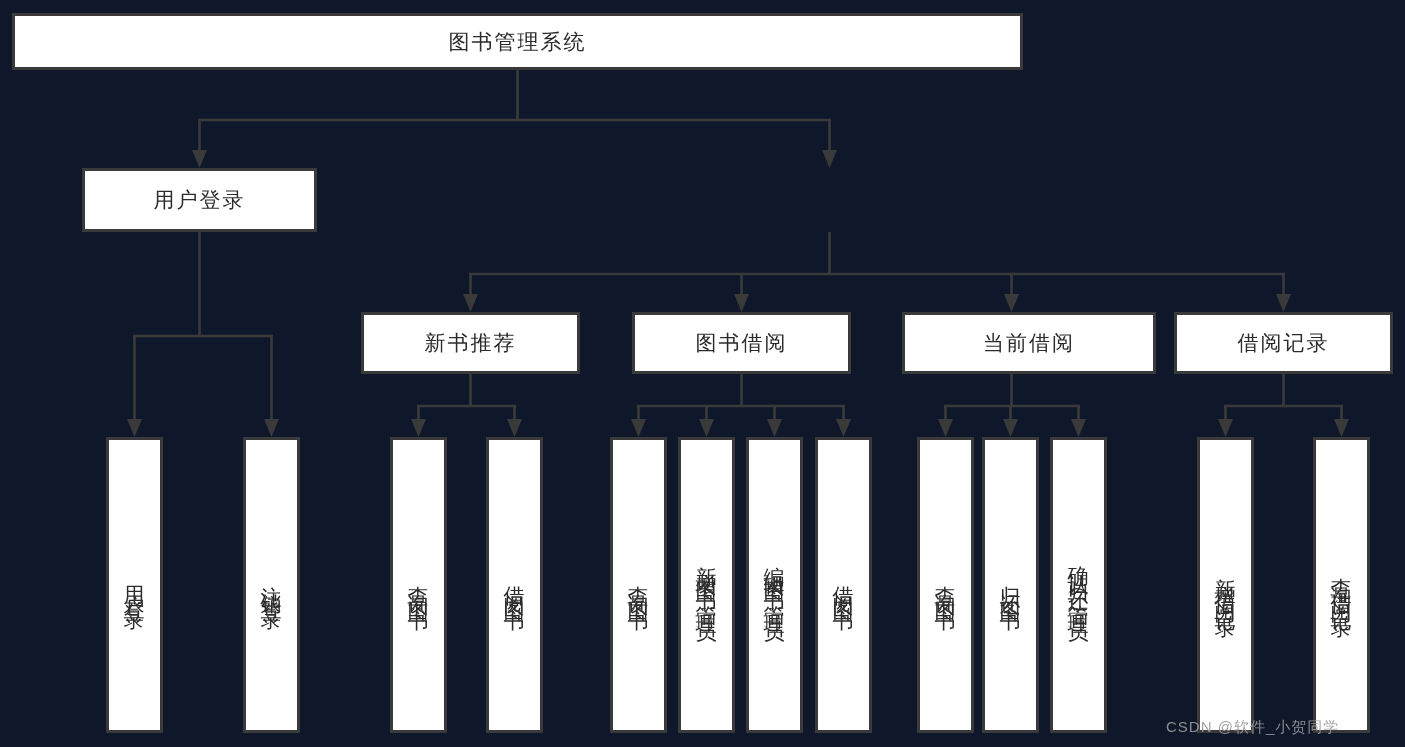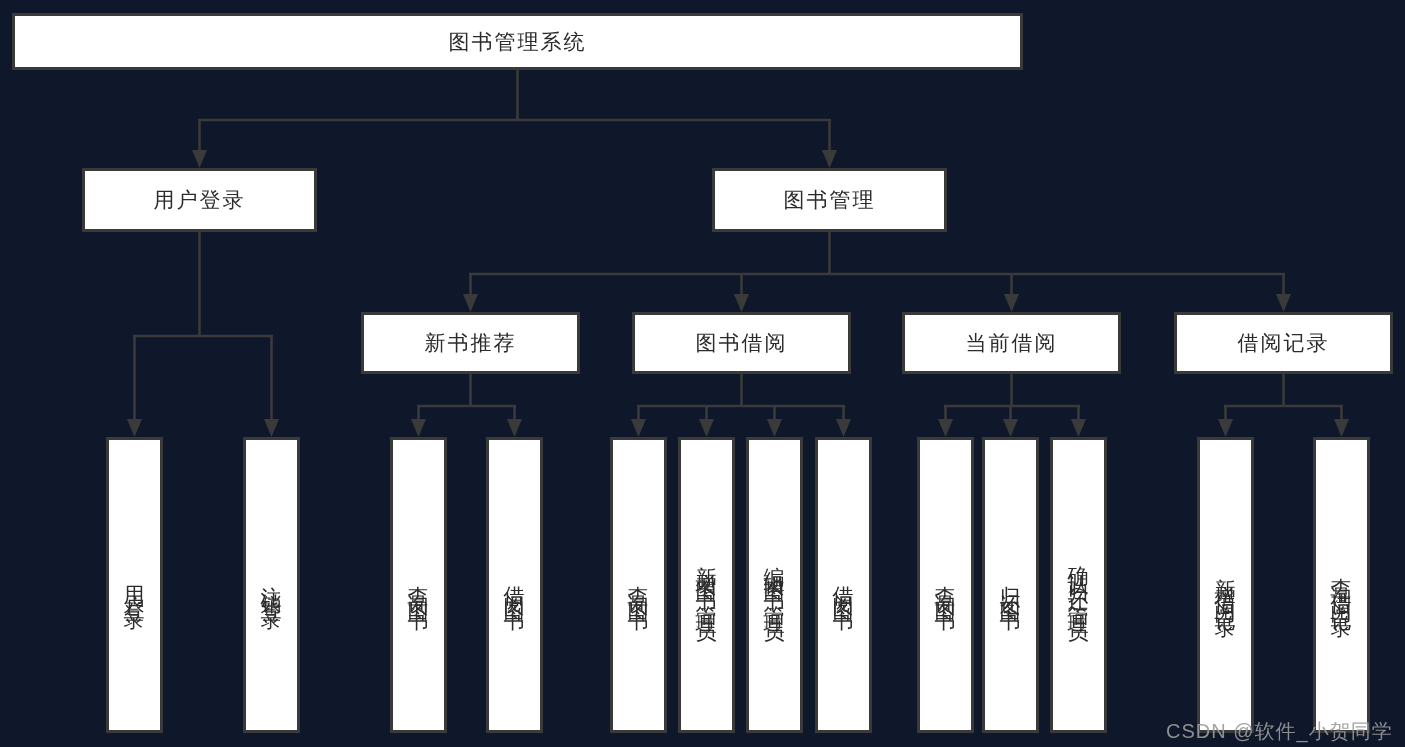--- a/index.html
+++ b/index.html
@@ -28,21 +28,21 @@
     writing-mode: vertical-rl;
     text-orientation: mixed;
     font-size: 21px;
     letter-spacing: 8px;
     line-height: 1;
   }
   .watermark {
     position: absolute;
     left: 1166px;
     top: 718px;
-    font-size: 20px;
+    font-size: 15px;
     letter-spacing: 1px;
     color: #9b9b9b;
     opacity: 0.9;
     white-space: nowrap;
     z-index: 5;
   }
 </style>
 </head>
 <body>
 
@@ -87,25 +87,24 @@
       <polygon points="1003,419 1018,419 1010.5,437"></polygon>
       <polygon points="1071,419 1086,419 1078.5,437"></polygon>
       <polygon points="1218,419 1233,419 1225.5,437"></polygon>
       <polygon points="1334,419 1349,419 1341.5,437"></polygon>
     </g>
   </svg>
 
   <div class="node hbox" style="left:12px; top:13px; width:1011px; height:57px;">图书管理系统</div>
 
   <div class="node hbox" style="left:82px; top:168px; width:235px; height:64px;">用户登录</div>
-  <div class="node hbox" style="left:712px; top:168px; width:235px; height:64px;">图书管理</div>
 
   <div class="node hbox" style="left:632px; top:312px; width:219px; height:62px;">图书借阅</div>
   <div class="node hbox" style="left:361px; top:312px; width:219px; height:62px;">新书推荐</div>
-  <div class="node hbox" style="left:902px; top:312px; width:219px; height:62px;">当前借阅</div>
+  <div class="node hbox" style="left:902px; top:312px; width:254px; height:62px;">当前借阅</div>
   <div class="node hbox" style="left:1174px; top:312px; width:219px; height:62px;">借阅记录</div>
 
   <div class="node vbox" style="left:106px; top:437px; width:57px; height:296px;">用户登录</div>
   <div class="node vbox" style="left:243px; top:437px; width:57px; height:296px;">注销登录</div>
 
   <div class="node vbox" style="left:390px; top:437px; width:57px; height:296px;">查询图书</div>
   <div class="node vbox" style="left:486px; top:437px; width:57px; height:296px;">借阅图书</div>
 
   <div class="node vbox" style="left:610px; top:437px; width:57px; height:296px;">查询图书</div>
   <div class="node vbox" style="left:678px; top:437px; width:57px; height:296px;">新增图书（管理员）</div>

